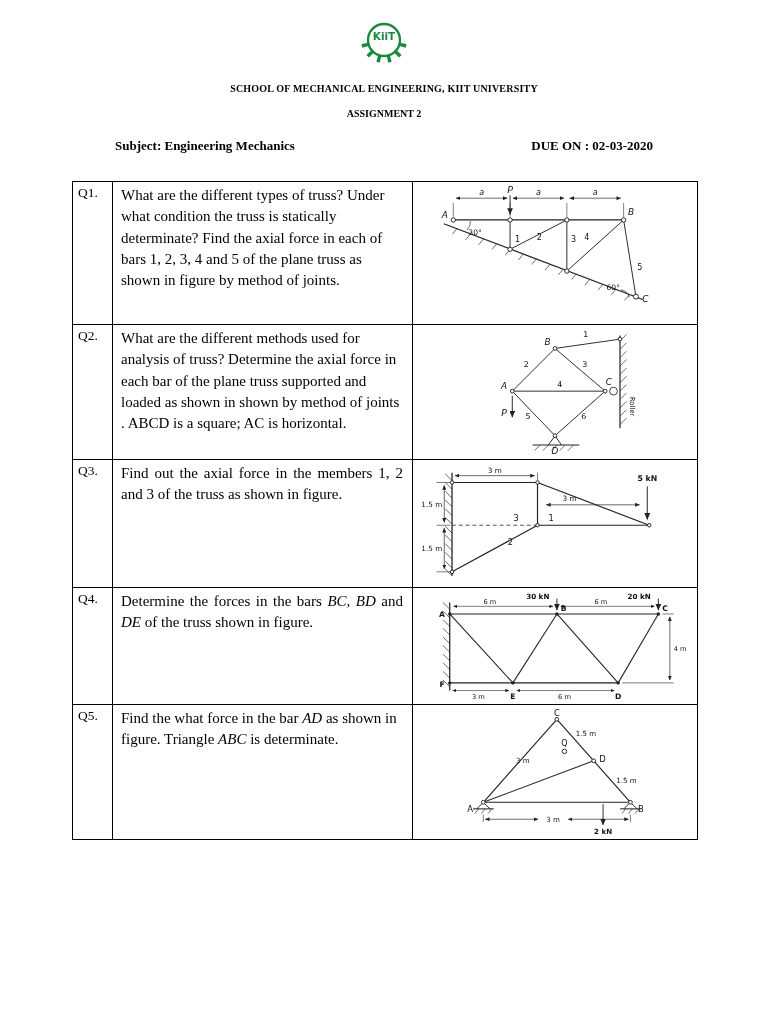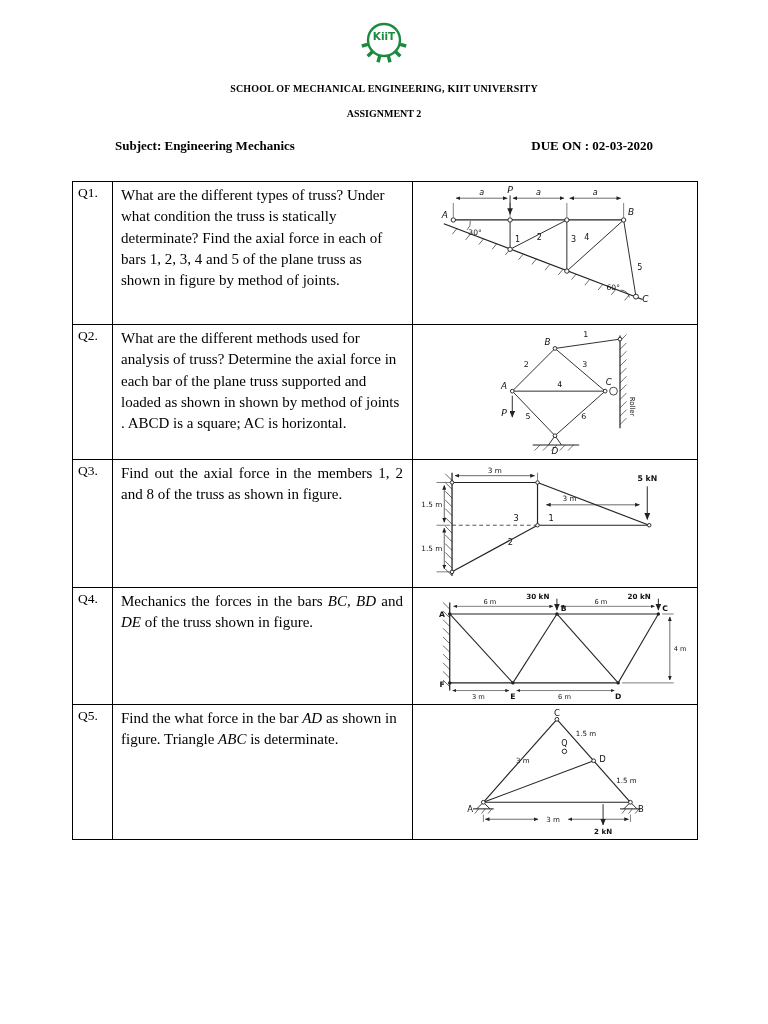--- a/index.html
+++ b/index.html
@@ -158,21 +158,21 @@
             <text x="171" y="98">6</text>
             <text x="85" y="95" font-size="10" font-style="italic">P</text>
             <text x="221" y="74" font-size="7.5" text-anchor="start" transform="rotate(90 221 74)">Roller</text>
           </g>
         </svg>
       </td>
     </tr>
 
     <tr class="r3">
       <td class="qn">Q3.</td>
-      <td class="qt just"><span>Find out the axial force in the members 1, 2 and 8 of the truss as shown in figure.</span></td>
+      <td class="qt just"><span>Find out the axial force in the members 1, 2 and 3 of the truss as shown in figure.</span></td>
       <td class="qf">
         <svg class="fig" width="272" viewBox="0 0 280 120">
           <defs>
                 <marker id="ah3" markerWidth="7" markerHeight="6" refX="6.5" refY="3" orient="auto-start-reverse">
                   <path d="M0 0 L7 3 L0 6 Z" fill="#222"></path>
                 </marker>
               </defs>
           <g stroke="#222" fill="none" stroke-width="1">
             <line x1="34" y1="8" x2="34" y2="114" stroke-width="1.3"></line>
             <path stroke-width="0.7" d="M34 16 l-7 -7 M34 25 l-7 -7 M34 34 l-7 -7 M34 43 l-7 -7 M34 52 l-7 -7 M34 61 l-7 -7 M34 70 l-7 -7 M34 79 l-7 -7 M34 88 l-7 -7 M34 97 l-7 -7 M34 106 l-7 -7 M34 114 l-7 -7"></path>
@@ -208,21 +208,21 @@
             <text x="100" y="58">3</text>
             <text x="94" y="82">2</text>
             <text x="136" y="58">1</text>
           </g>
         </svg>
       </td>
     </tr>
 
     <tr class="r4">
       <td class="qn">Q4.</td>
-      <td class="qt just"><span>Mechanics the forces in the bars </span><i>BC, BD</i><span> and </span><i>DE</i><span> of the truss shown in figure.</span></td>
+      <td class="qt just"><span>Determine the forces in the bars </span><i>BC, BD</i><span> and </span><i>DE</i><span> of the truss shown in figure.</span></td>
       <td class="qf">
         <svg class="fig" width="268" viewBox="0 0 280 116">
           <defs>
                 <marker id="ah4" markerWidth="7" markerHeight="6" refX="6.5" refY="3" orient="auto-start-reverse">
                   <path d="M0 0 L7 3 L0 6 Z" fill="#222"></path>
                 </marker>
               </defs>
           <g stroke="#222" fill="none" stroke-width="1">
             <line x1="30" y1="12" x2="30" y2="104" stroke-width="1.3"></line>
             <path stroke-width="0.7" d="M30 19 l-7 -7 M30 28 l-7 -7 M30 37 l-7 -7 M30 46 l-7 -7 M30 55 l-7 -7 M30 64 l-7 -7 M30 73 l-7 -7 M30 82 l-7 -7 M30 91 l-7 -7 M30 100 l-7 -7"></path>

